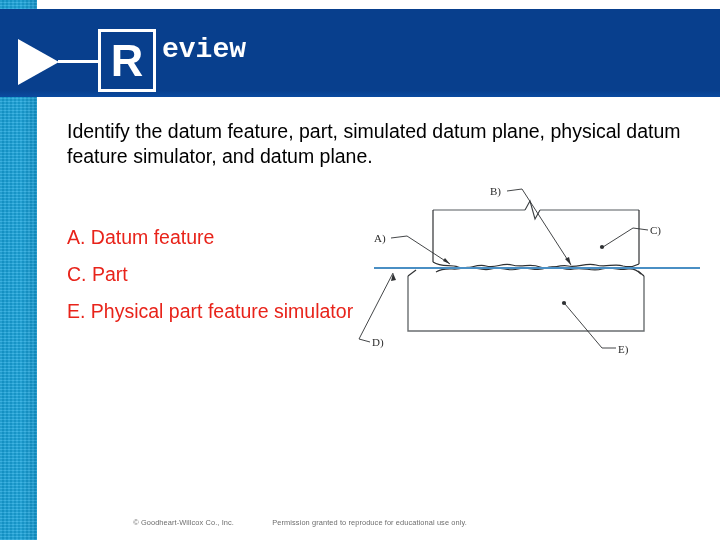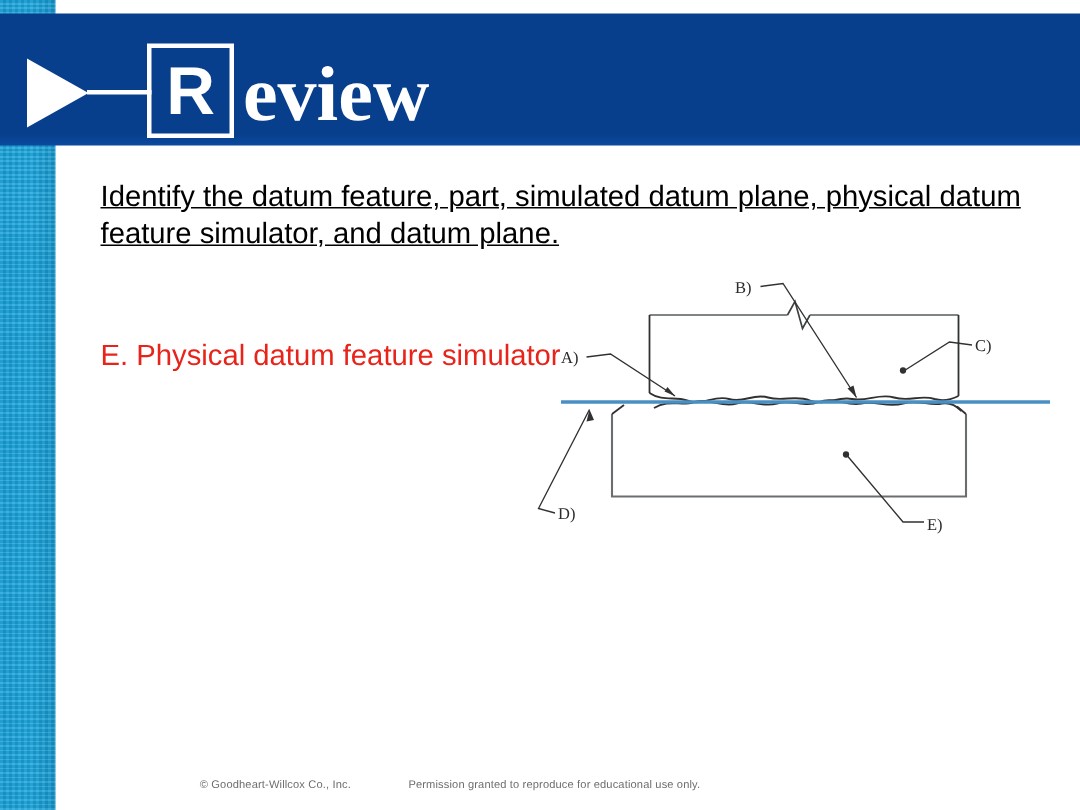--- a/index.html
+++ b/index.html
@@ -93,39 +93,38 @@
     font-size: 45px;
     font-weight: bold;
     line-height: 1;
     font-family: "Liberation Sans", sans-serif;
   }
   .header-rest {
     position: absolute;
     left: 162px;
     top: 26px;
     color: #ffffff;
-    font-size: 52px;
+    font-size: 28px;
     font-weight: bold;
     letter-spacing: 0px;
     line-height: 1.1;
-    font-family: Liberation Serif, serif;
+    font-family: Liberation Mono, monospace;
     white-space: nowrap;
   }
 
   
   .question {
     position: absolute;
     left: 67px;
     top: 119px;
     width: 615px;
     color: #000000;
     font-size: 19.5px;
     line-height: 24.5px;
     font-family: "Liberation Sans", sans-serif;
-    text-decoration: underline;
   }
   .options {
     position: absolute;
     left: 67px;
     top: 225px;
     width: 470px;
   }
   .option {
     color: #e8231a;
     font-size: 19.5px;
@@ -171,21 +170,23 @@
     <div class="logo-connector"></div>
     <div class="logo-square">
       <div class="logo-r">R</div>
     </div>
     <div class="header-rest">eview</div>
   </div>
 
   <div class="question">Identify the datum feature, part, simulated datum plane, physical datum feature simulator, and datum plane.</div>
 
   <div class="options">
-    <div class="option">E. Physical datum feature simulator</div>
+    <div class="option">A. Datum feature</div>
+    <div class="option">C. Part</div>
+    <div class="option">E. Physical part feature simulator</div>
   </div>
 
   <div class="diagram">
     <svg width="360" height="190" viewBox="0 0 360 190">
 
       <g>
 
         <path d="M 83 34 L 175 34" stroke="#555b5e" stroke-width="1.1" fill="none"></path>
 
         <path d="M 175 34 L 180 25 L 185 43 L 190 34" stroke="#3c4043" stroke-width="1.1" fill="none"></path>

